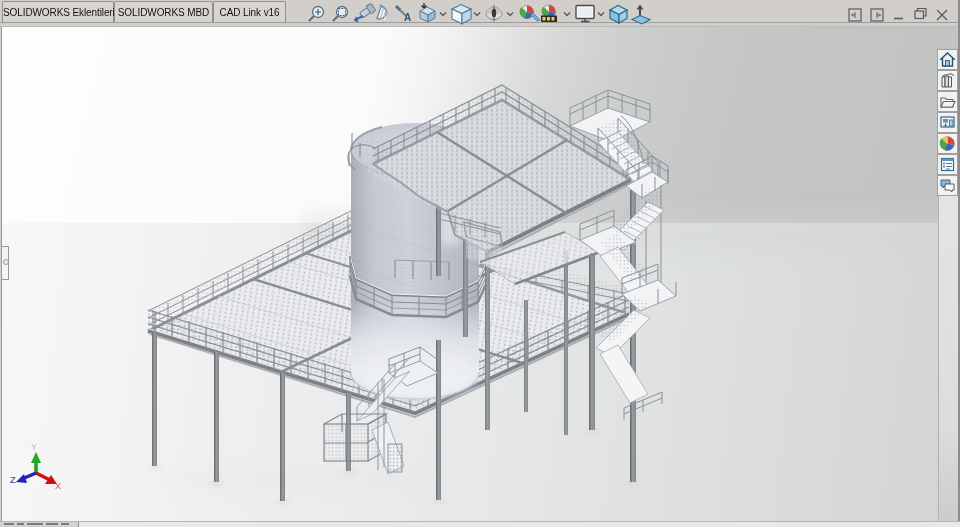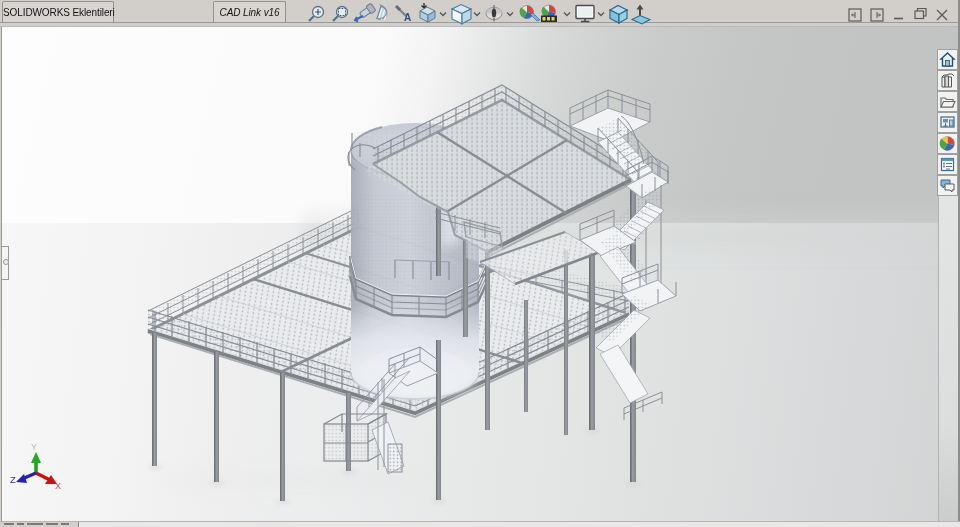--- a/index.html
+++ b/index.html
@@ -44,21 +44,22 @@
   #bottomtab{position:absolute;left:0px;top:522px;width:78px;height:5px;background:#d3d0cc;
     border-right:1px solid #8f8f8f;overflow:hidden;}
   .smudge{position:absolute;top:1px;height:2px;background:#7a7a7a;}
 </style>
 </head>
 <body>
 <div id="app">
   <div id="toolbar">
     <div class="tabrow"></div>
     <div class="tab" style="left:2px;width:110px;">SOLIDWORKS Eklentileri</div>
-    <div class="tab" style="left:213px;width:71px;font-style:italic;">CAD Link v16</div>
+    <div class="tab" style="left:114px;width:97px;">SOLIDWORKS MBD</div>
+    <div class="tab" style="left:213px;width:71px;">CAD Link v16</div>
     <svg id="tbicons" width="960" height="27" style="position:absolute;left:0;top:0">
 
       <circle cx="318" cy="12" r="5.5" fill="#e6ebef" stroke="#5d6e80" stroke-width="1.3"></circle>
       <path d="M314,16 L309,21" stroke="#5d6e80" stroke-width="2.2"></path>
       <path d="M315,12 h6 M318,9 v6" stroke="#3a5a7a" stroke-width="1.2"></path>
 
       <circle cx="342" cy="12" r="5.5" fill="#e6ebef" stroke="#5d6e80" stroke-width="1.3"></circle>
       <path d="M338,16 L333,21" stroke="#5d6e80" stroke-width="2.2"></path>
       <rect x="338.5" y="8.5" width="7" height="7" fill="none" stroke="#3a5a7a" stroke-width="1" stroke-dasharray="1.8 1.2"></rect>
 

